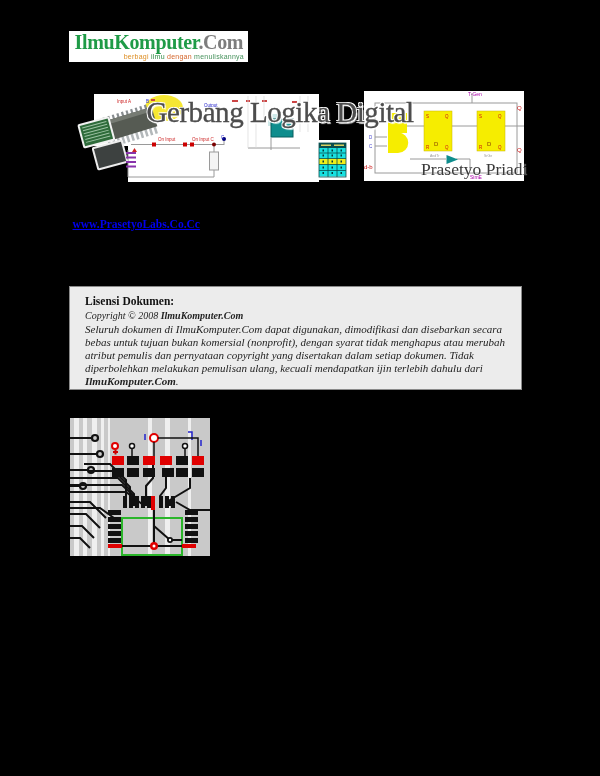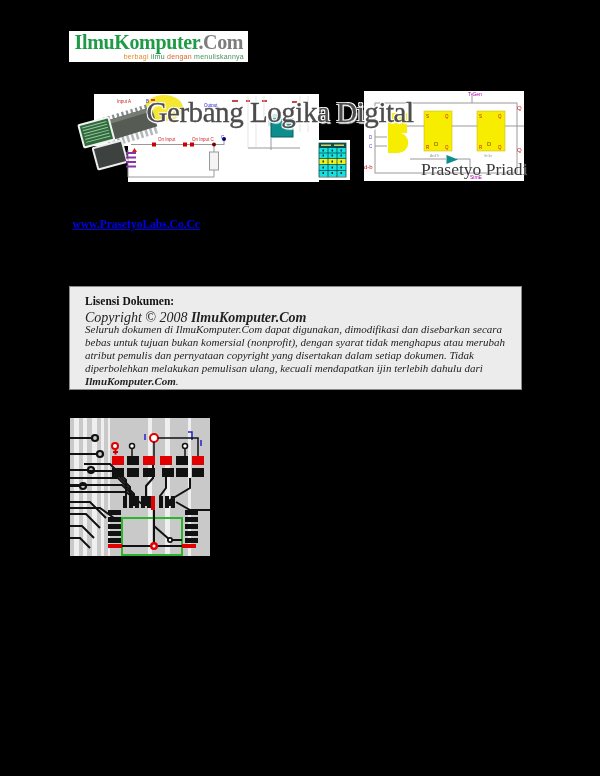--- a/index.html
+++ b/index.html
@@ -226,21 +226,21 @@
 
   <div class="abs" style="left:421px;top:158.9px;width:110px;height:20px;font-family:'Liberation Serif',serif;font-size:17.5px;letter-spacing:0px;color:#3a3a3a;white-space:nowrap;text-shadow:0 0 1px #fff;">Prasetyo Priadi</div>
 </div>
 
 <div class="abs" style="left:72.5px;top:218px;width:200px;height:14px;font-family:'Liberation Serif',serif;font-weight:bold;font-size:11.5px;color:#0000ee;text-decoration:underline;white-space:nowrap;">www.PrasetyoLabs.Co.Cc</div>
 
 <div class="abs" style="left:69px;top:286px;width:451px;height:102px;background:#ececec;border:1px solid #8a8a8a;"></div>
 
 <div class="abs" style="left:85px;top:295px;width:300px;font-family:'Liberation Serif',serif;font-weight:bold;font-size:11.5px;color:#111;">Lisensi Dokumen:</div>
 
-<div class="abs" style="left:85px;top:310px;width:420px;font-family:'Liberation Serif',serif;font-style:italic;font-size:14px;color:#222;">Copyright © 2008 <b>IlmuKomputer.Com</b></div>
+<div class="abs" style="left:85px;top:310px;width:420px;font-family:'Liberation Serif',serif;font-style:italic;font-size:10px;color:#222;">Copyright © 2008 <b>IlmuKomputer.Com</b></div>
 
 <div class="abs" style="left:85px;top:323px;width:428px;font-family:'Liberation Serif',serif;font-style:italic;font-size:11px;line-height:13px;color:#222;">Seluruh dokumen di IlmuKomputer.Com dapat digunakan, dimodifikasi dan disebarkan secara bebas untuk tujuan bukan komersial (nonprofit), dengan syarat tidak menghapus atau merubah atribut pemulis dan pernyataan copyright yang disertakan dalam setiap dokumen. Tidak diperbolehkan melakukan pemulisan ulang, kecuali mendapatkan ijin terlebih dahulu dari <b>IlmuKomputer.Com</b>.</div>
 
 <svg class="abs" style="left:70px;top:418px;" width="140" height="138" viewBox="0 0 140 138">
 
   <rect x="0" y="0" width="140" height="138" fill="#c9c9c9"></rect>
 
   <g fill="#efefef">
     <rect x="4" y="0" width="5" height="138"></rect>
     <rect x="13" y="0" width="4" height="138"></rect>

